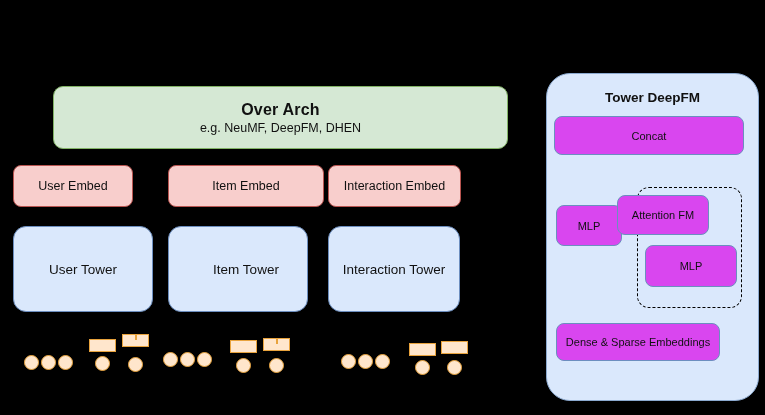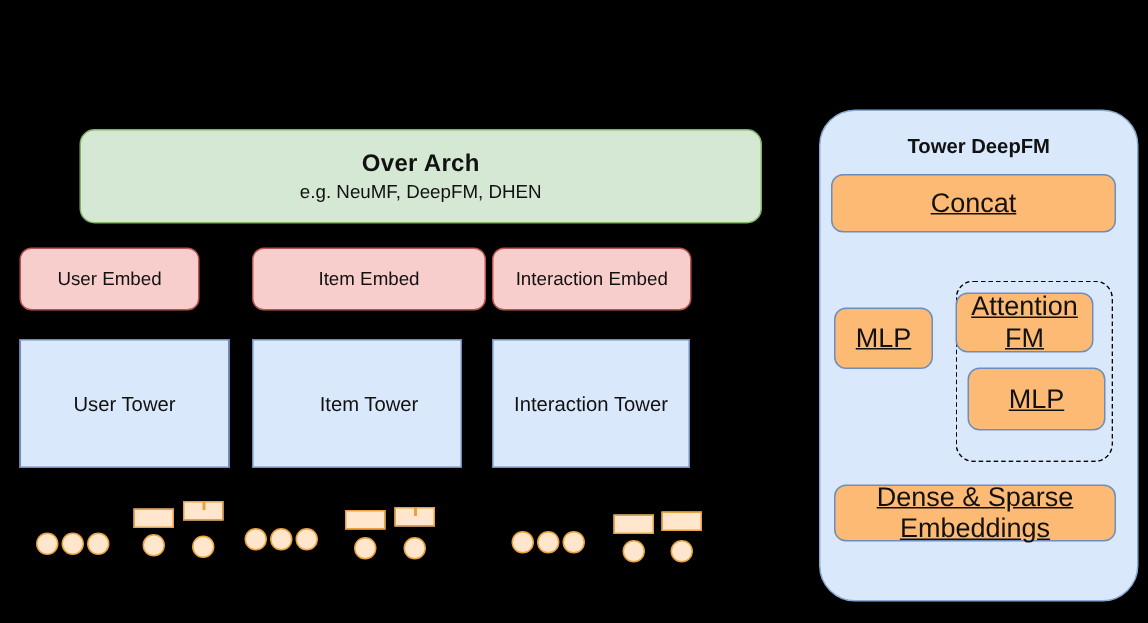--- a/index.html
+++ b/index.html
@@ -23,43 +23,43 @@
   .embed{
     top:165px;height:42px;background:#f8cecc;border:1px solid #b85450;
     border-radius:8px;font-size:12.5px;
   }
   #embed-user{left:13px;width:120px;}
   #embed-item{left:168px;width:156px;}
   #embed-interaction{left:328px;width:133px;}
   
   .tower{
     top:226px;height:86px;background:#dae8fc;border:1px solid #6c8ebf;
-    border-radius:0;font-size:13.5px;
+    border-radius:13px;font-size:13.5px;
   }
   #tower-user{left:13px;width:140px;}
   #tower-item{left:168px;width:140px;padding-left:16px;}
   #tower-interaction{left:328px;width:132px;}
   
   #tower-network-panel{
     left:546px;top:73px;width:213px;height:328px;
     background:#dae8fc;border:1px solid #8ba9cf;border-radius:24px;
   }
   #tower-network-title{
     left:546px;top:88px;width:213px;height:18px;
     font-size:13.5px;font-weight:bold;background:transparent;border:0;
   }
   .nbox{
-    background:#fdba74;border:1px solid #6c8ebf;border-radius:8px;
-    font-size:18px;color:#111111;text-decoration:underline;
+    background:#d946ef;border:1px solid #6c8ebf;border-radius:8px;
+    font-size:11px;color:#111111;
   }
   #node-concat{left:554px;top:116px;width:190px;height:39px;}
   #node-mlp-left{left:556px;top:205px;width:66px;height:41px;}
-  #node-attention-fm{left:637px;top:195px;width:92px;height:40px;}
+  #node-attention-fm{left:617px;top:195px;width:92px;height:40px;}
   #node-mlp-inner{left:645px;top:245px;width:92px;height:42px;}
-  #node-embeddings{left:556px;top:323px;width:188px;height:38px;}
+  #node-embeddings{left:556px;top:323px;width:164px;height:38px;}
   #dashed-group{
     left:637px;top:187px;width:105px;height:121px;
     border:1.6px dashed #000000;border-radius:12px;background:transparent;
   }
   
   .ficon{position:absolute;box-sizing:border-box;}
   .ficon.circle{
     width:15px;height:15px;border-radius:50%;
     background:#ffe6cc;border:1.6px solid #e8a33d;
   }

